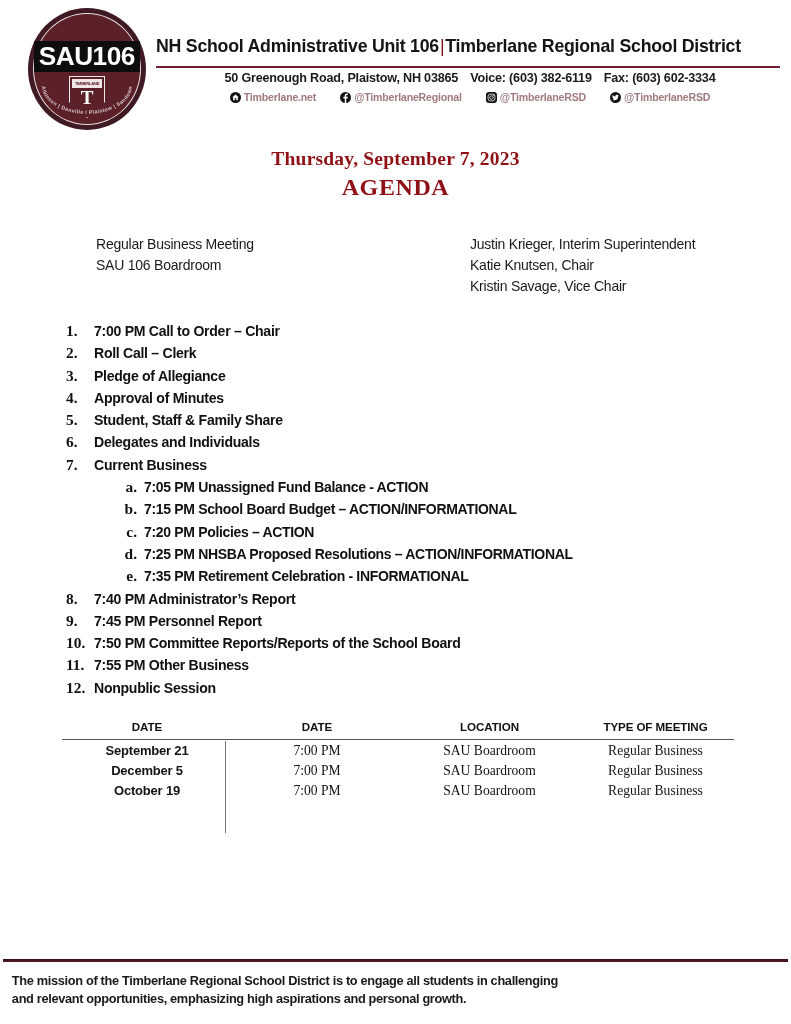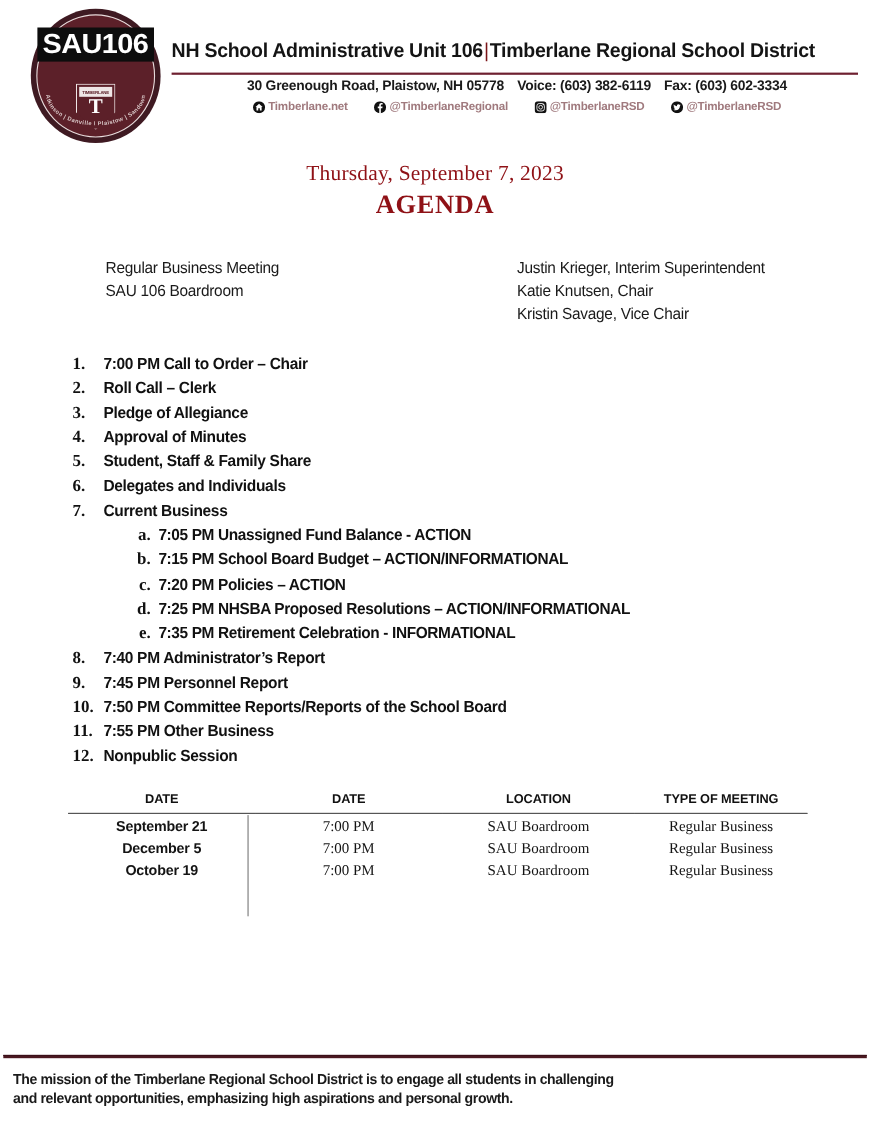--- a/index.html
+++ b/index.html
@@ -43,21 +43,21 @@
     left: 5px; top: 5px;
     width: 108px; height: 112px;
     border-radius: 50%;
     background: #5c2029;
     border: 1.5px solid #e8dcdc;
     box-sizing: border-box;
   }
   .logo-band {
     position: absolute;
     left: 6px;
-    top: 17px;
+    top: 33px;
     width: 106px;
     height: 31px;
     background: #0d0d0d;
     display: flex;
     align-items: center;
     justify-content: center;
     overflow: hidden;
   }
   .logo-band-text {
     color: #ffffff;
@@ -193,21 +193,21 @@
   }
   .sicon { width: 11px; height: 11px; display: block; }
 
   
   #doc-date {
     position: absolute;
     left: 0; top: 148px;
     width: 791px;
     text-align: center;
     font-family: "Liberation Serif", serif;
-    font-weight: normal;
+    font-weight: bold;
     font-size: 19.5px;
     color: #8f1116;
     letter-spacing: 0.2px;
   }
   #doc-heading {
     position: absolute;
     left: 0; top: 174px;
     width: 791px;
     text-align: center;
     font-family: "Liberation Serif", serif;
@@ -406,21 +406,21 @@
     </div>
   </div>
 
   <div id="org-title">
     <span>NH School Administrative Unit 106</span><span class="sep">|</span><span>Timberlane Regional School District</span>
   </div>
 
   <div id="header-rule"></div>
 
   <div id="contact-line">
-    <span>30 Greenough Road, Plaistow, NH 05778</span><span class="gap"></span><span>Voice: (603) 382-6119</span><span class="gap"></span><span>Fax: (603) 602-3334</span>
+    <span>50 Greenough Road, Plaistow, NH 03865</span><span class="gap"></span><span>Voice: (603) 382-6119</span><span class="gap"></span><span>Fax: (603) 602-3334</span>
   </div>
 
   <div id="social-line">
 
     <span class="social-item">
       <svg class="sicon" viewBox="0 0 24 24">
         <circle cx="12" cy="12" r="12" fill="#111111"></circle>
         <path d="M12 5.2 L19 11.4 H17.1 V18.2 H13.6 V13.8 H10.4 V18.2 H6.9 V11.4 H5 Z" fill="#ffffff"></path>
       </svg>
       <span class="slabel">Timberlane.net</span>

